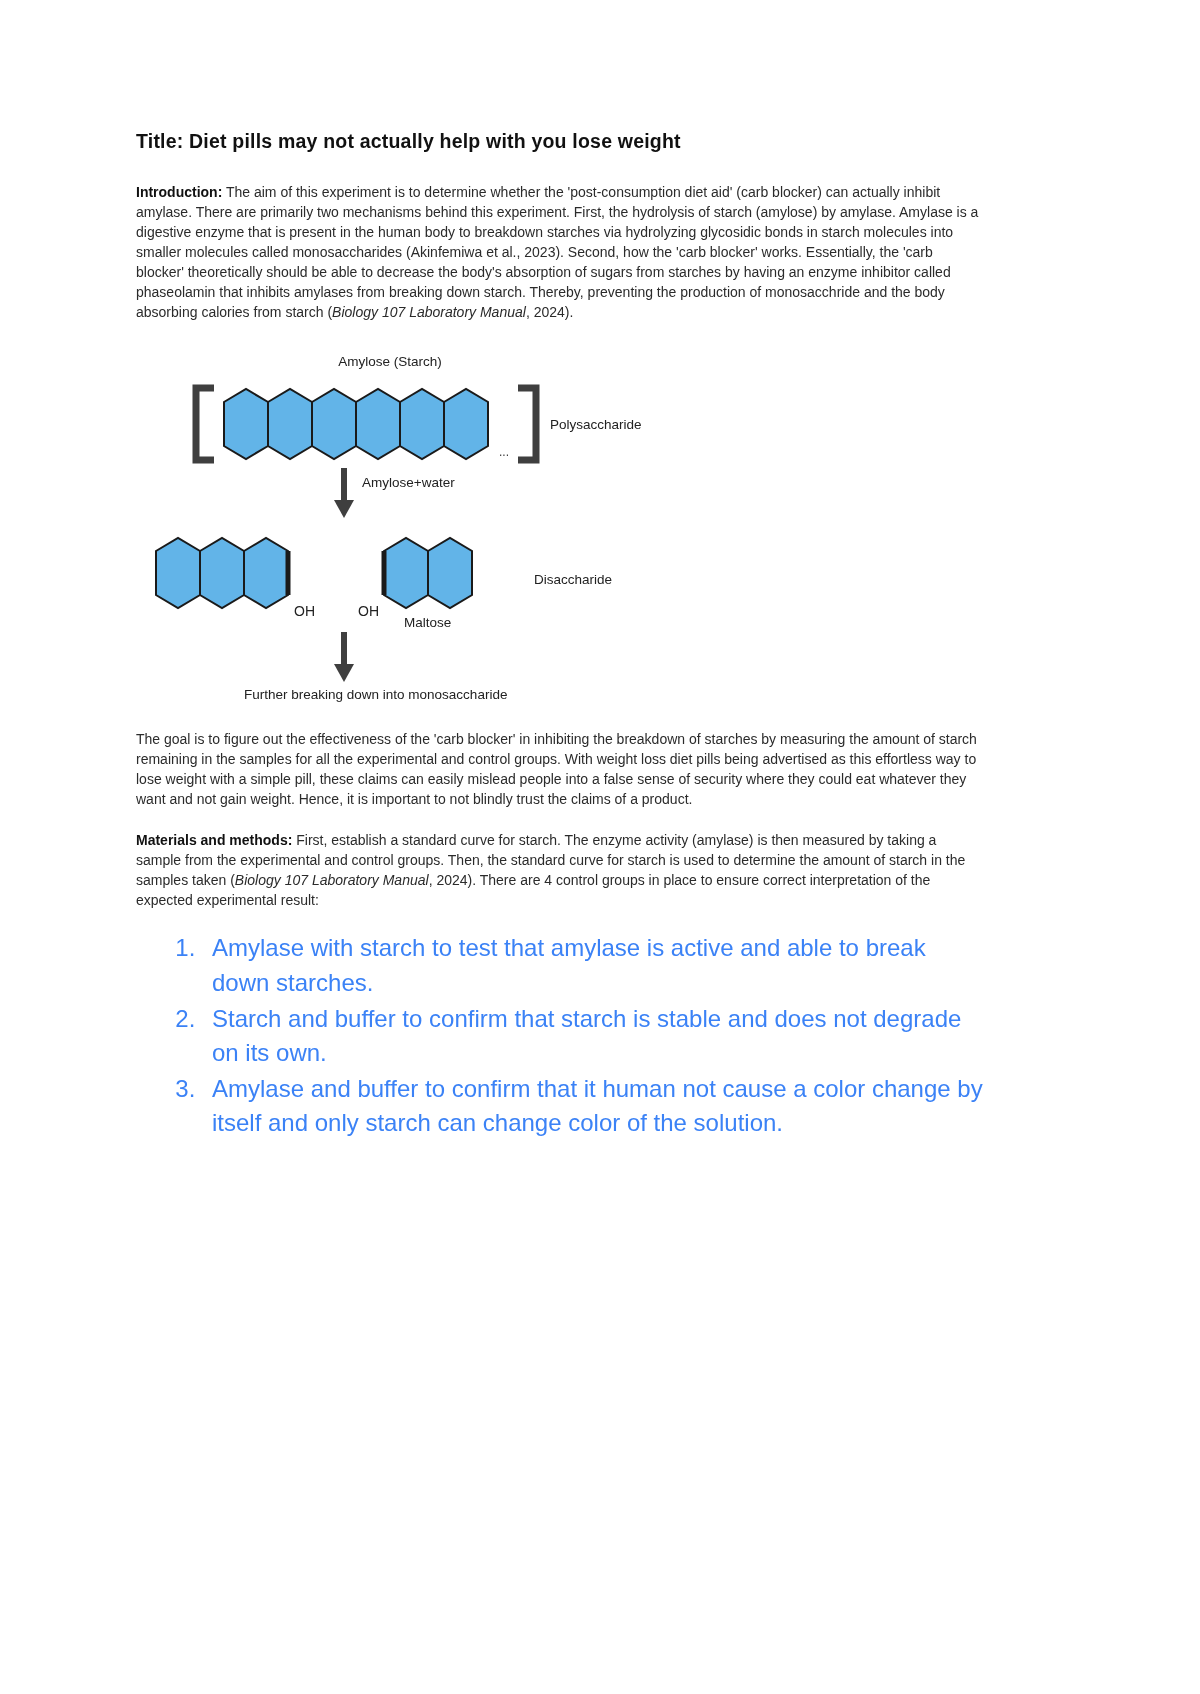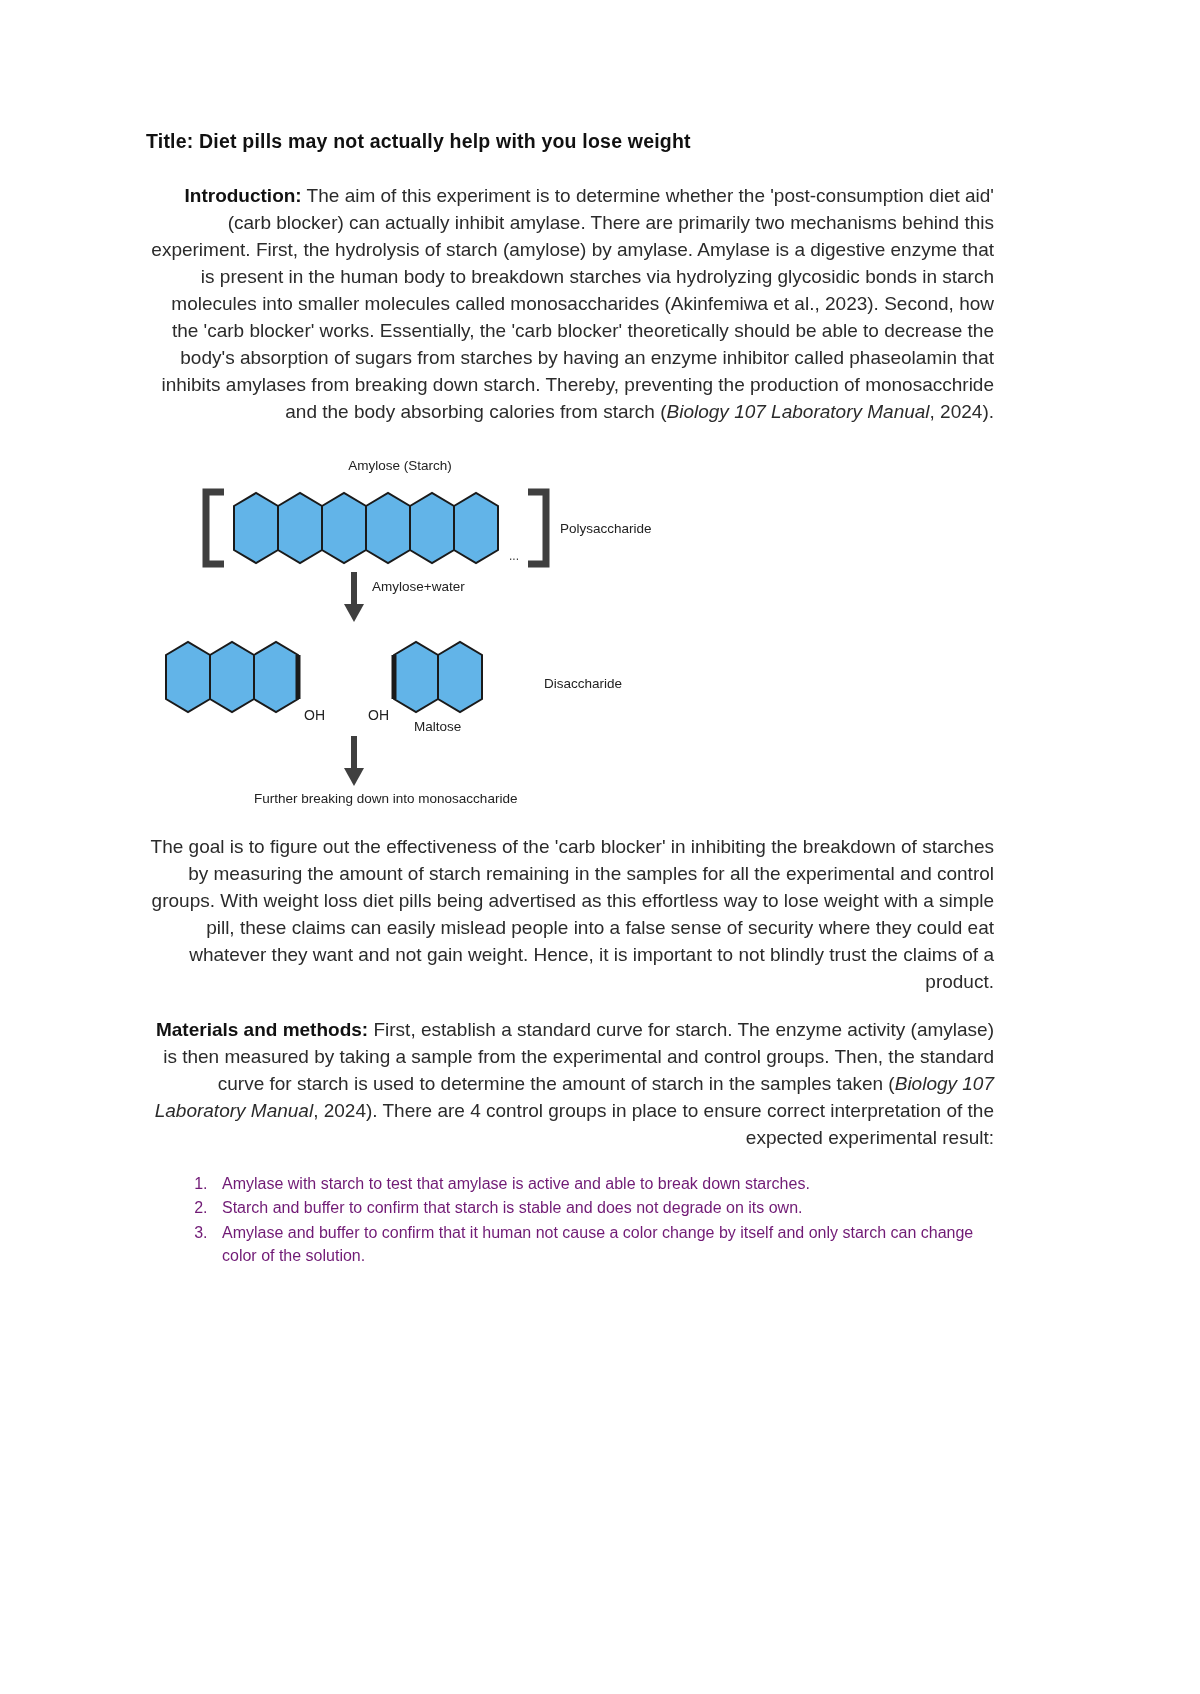--- a/index.html
+++ b/index.html
@@ -15,30 +15,30 @@
     width: 1200px;
     height: 1694px;
     position: relative;
     background: #ffffff;
     box-sizing: border-box;
     padding: 0;
     overflow: hidden;
   }
   .content {
     position: absolute;
-    left: 146px;
+    left: 136px;
     top: 128px;
     width: 848px;
   }
   p, .para {
-    font-size: 19px;
+    font-size: 14px;
     line-height: 1.42;
     color: #2b2b2b;
     margin: 0 0 21px 0;
-    text-align: right;
+    text-align: left;
   }
   .title {
     font-weight: bold;
     font-size: 19.5px;
     color: #111111;
     letter-spacing: 0.2px;
     margin: 0 0 28px 0;
     line-height: 1.4;
   }
   .lead {
@@ -54,23 +54,23 @@
   .caption {
     font-size: 19.5px;
     line-height: 1.45;
     color: #2b2b2b;
     margin: 0 0 22px 0;
   }
   .caption b { color: #111111; }
   ol.controls {
     margin: 6px 0 0 0;
     padding-left: 66px;
-    font-size: 16px;
+    font-size: 24px;
     line-height: 1.42;
-    color: #701a75;
+    color: #3b82f6;
   }
   ol.controls li {
     margin-bottom: 2px;
     padding-left: 10px;
   }
   svg.figure { display: block; }
 </style>
 </head>
 <body>
 

